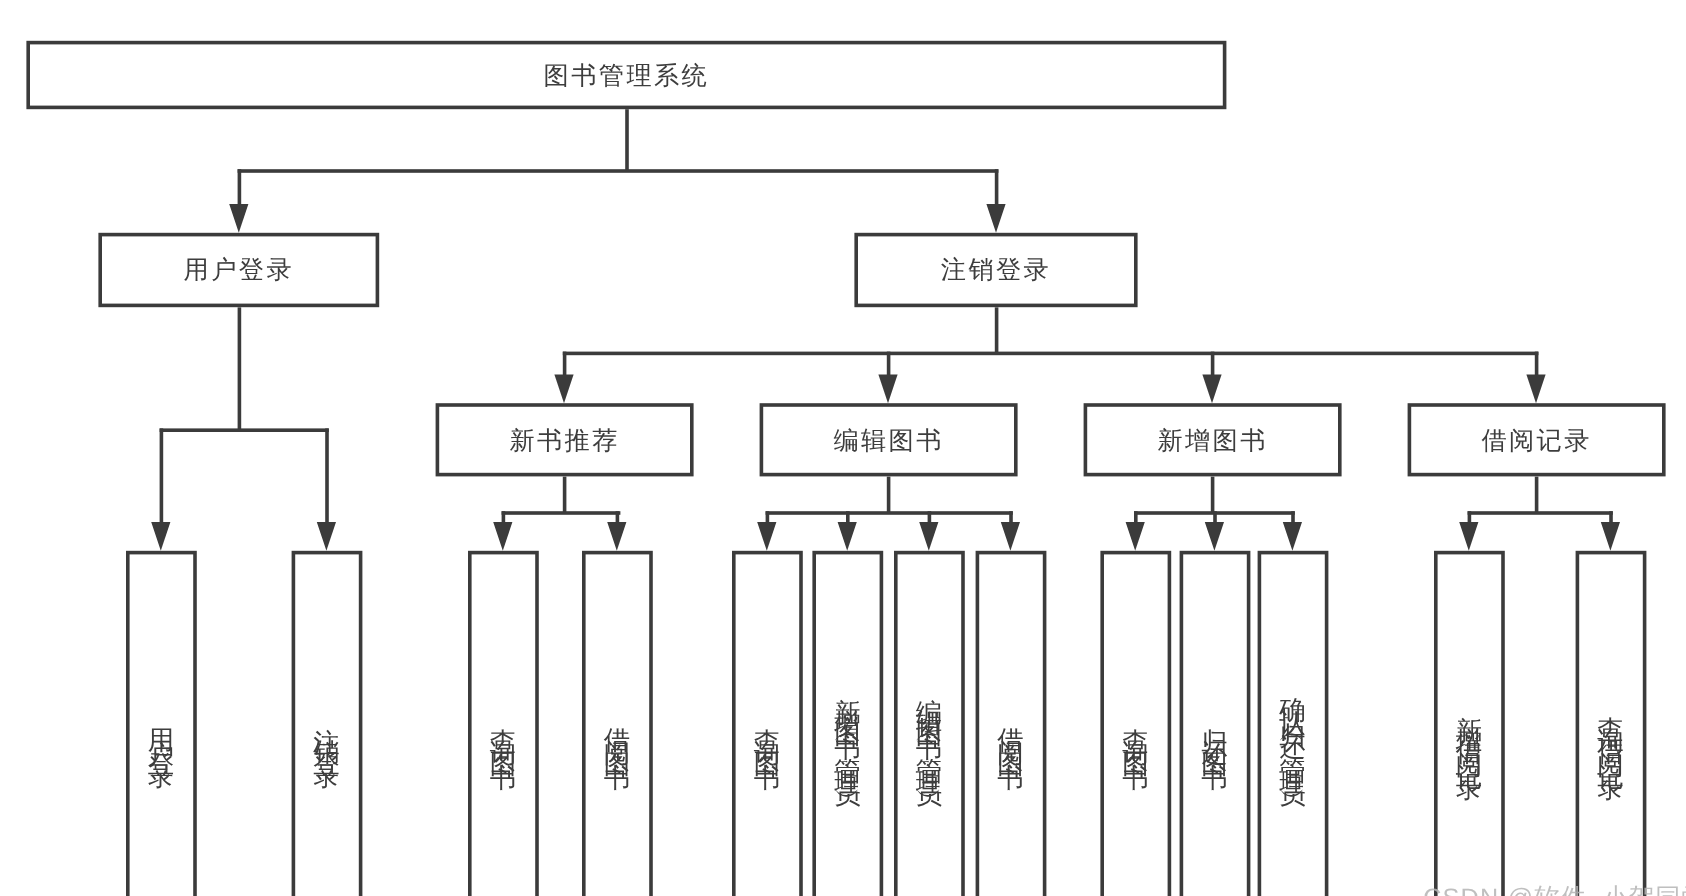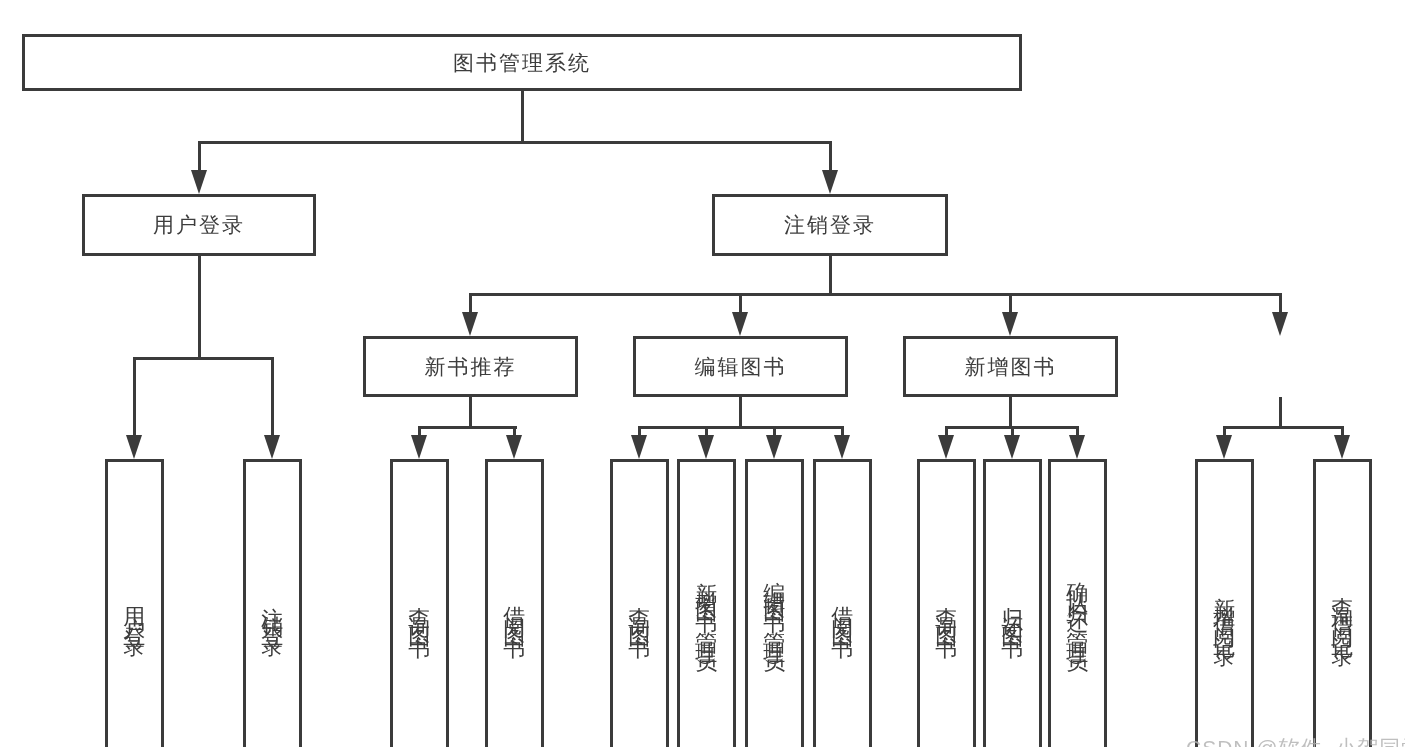--- a/index.html
+++ b/index.html
@@ -47,20 +47,23 @@
   </div>
 
   <div class="box box-h" style="left:363px; top:314px; width:215px; height:61px;">
     <span>新书推荐</span>
   </div>
   <div class="box box-h" style="left:633px; top:314px; width:215px; height:61px;">
     <span>编辑图书</span>
   </div>
   <div class="box box-h" style="left:903px; top:314px; width:215px; height:61px;">
     <span>新增图书</span>
+  </div>
+  <div class="box box-h" style="left:1173px; top:314px; width:215px; height:61px;">
+    <span>借阅记录</span>
   </div>
 
   <div class="box box-v" style="left:105px; top:437px; width:59px; height:299px;">
     <span>用户登录</span>
   </div>
   <div class="box box-v" style="left:243px; top:437px; width:59px; height:299px;">
     <span>注销登录</span>
   </div>
   <div class="box box-v" style="left:390px; top:437px; width:59px; height:299px;">
     <span>查询图书</span>

